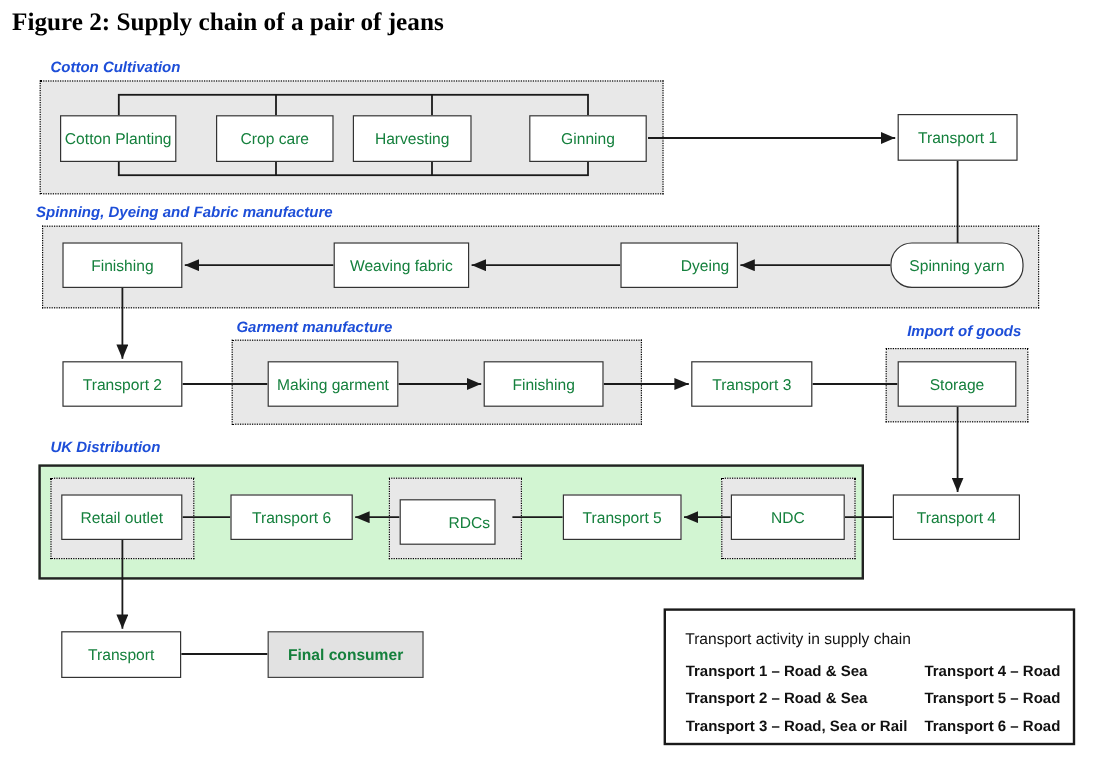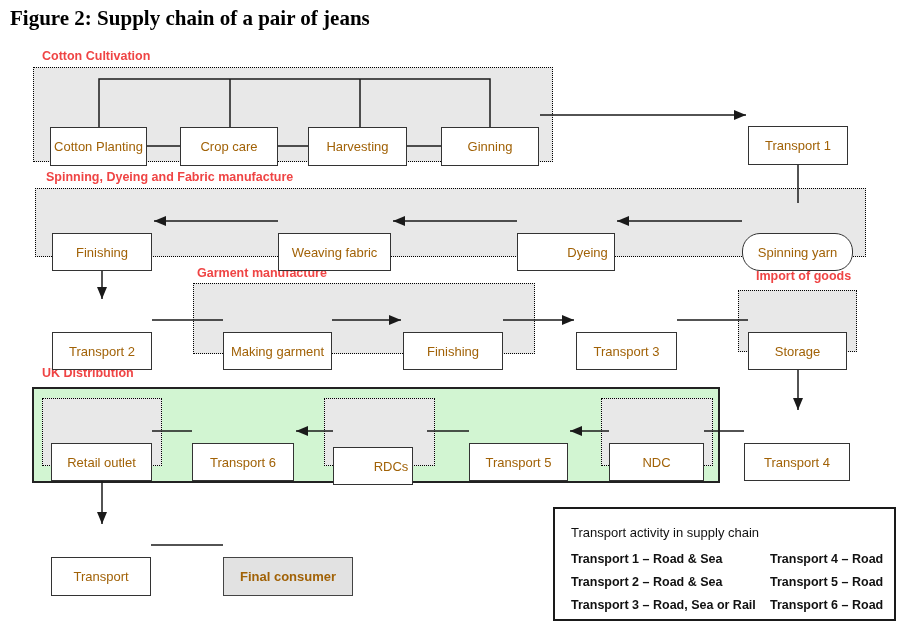--- a/index.html
+++ b/index.html
@@ -28,52 +28,52 @@
     border:2px solid #222;
   }
   .subregion{
     position:absolute;
     background:var(--section-gray,#e8e8e8);
     border:1px dotted #000;
     box-sizing:border-box;
   }
   .sec-label{
     position:absolute;
-    font-weight:bold;font-size:12.5px;color:#ef4444;
+    font-weight:bold;font-size:12.5px;color:#1d4ed8;
     white-space:nowrap;
+    font-style:italic;
   }
   .wires{position:absolute;left:0;top:0;}
   .node{
     position:absolute;
     background:var(--box-fill,#ffffff);
     border:1.5px solid #333;
     box-sizing:border-box;
     display:flex;align-items:center;justify-content:center;
-    font-size:13px;color:#a16207;
+    font-size:13px;color:#15803d;
     white-space:nowrap;
     z-index:4;
-    margin-top:31px;
   }
   .node.filled{
     background:var(--consumer-fill,#e2e2e2);
     font-weight:bold;
     border-color:#444;
   }
   .legend{
     position:absolute;left:553px;top:507px;width:343px;height:114px;
     border:2px solid #1a1a1a;
     box-sizing:border-box;
     background:#fff;
     padding:16px 10px 0 16px;
     z-index:4;
   }
   .legend-title{
     font-weight:normal;font-size:13px;margin-bottom:8px;
   }
-  .legend-cols{display:flex;}
+  .legend-cols{display:flex;justify-content:center;}
   .legend-col{display:flex;flex-direction:column;}
   .legend-col.first{width:199px;}
   .legend-entry{
     font-weight:bold;font-size:12.5px;line-height:23px;white-space:nowrap;
   }
 </style>
 </head>
 <body>
 
 <div class="page">
@@ -117,28 +117,28 @@
       <line x1="609" y1="431" x2="570" y2="431" marker-end="url(#arrow)"></line>
       <line x1="469" y1="431" x2="427" y2="431"></line>
       <line x1="333" y1="431" x2="296" y2="431" marker-end="url(#arrow)"></line>
       <line x1="192" y1="431" x2="152" y2="431"></line>
       <line x1="102" y1="450" x2="102" y2="524" marker-end="url(#arrow)"></line>
       <line x1="151" y1="545" x2="223" y2="545"></line>
     </g>
   </svg>
 
   <div class="sec-label" style="left:42px;top:49px;">Cotton Cultivation</div>
-  <div class="sec-label" style="left:46px;top:170px;">Spinning, Dyeing and Fabric manufacture</div>
+  <div class="sec-label" style="left:30px;top:170px;">Spinning, Dyeing and Fabric manufacture</div>
   <div class="sec-label" style="left:197px;top:266px;">Garment manufacture</div>
   <div class="sec-label" style="left:756px;top:269px;">Import of goods</div>
   <div class="sec-label" style="left:42px;top:366px;">UK Distribution</div>
 
   <div class="node" style="left:50px;top:96px;width:97px;height:39px;">Cotton Planting</div>
   <div class="node" style="left:180px;top:96px;width:98px;height:39px;">Crop care</div>
-  <div class="node" style="left:308px;top:96px;width:99px;height:39px;">Harvesting</div>
+  <div class="node" style="left:294px;top:96px;width:99px;height:39px;">Harvesting</div>
   <div class="node" style="left:441px;top:96px;width:98px;height:39px;">Ginning</div>
   <div class="node" style="left:748px;top:95px;width:100px;height:39px;">Transport 1</div>
 
   <div class="node" style="left:52px;top:202px;width:100px;height:38px;">Finishing</div>
   <div class="node" style="left:278px;top:202px;width:113px;height:38px;">Weaving fabric</div>
   <div class="node" style="left:517px;top:202px;width:98px;height:38px;padding-left:43px;">Dyeing</div>
   <div class="node" style="left:742px;top:202px;width:111px;height:38px;border-radius:18px;">Spinning yarn</div>
 
   <div class="node" style="left:52px;top:301px;width:100px;height:38px;">Transport 2</div>
   <div class="node" style="left:223px;top:301px;width:109px;height:38px;">Making garment</div>

